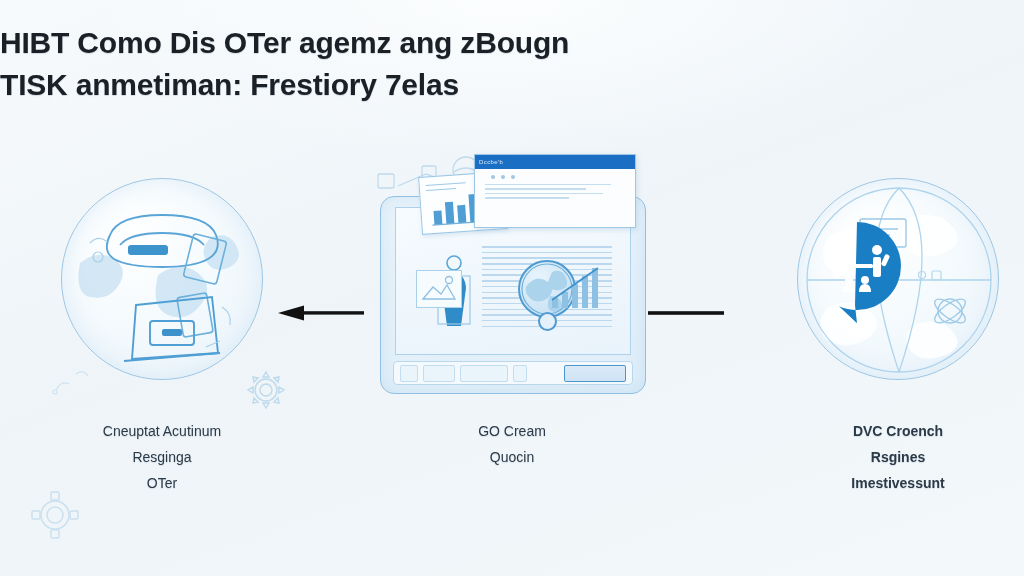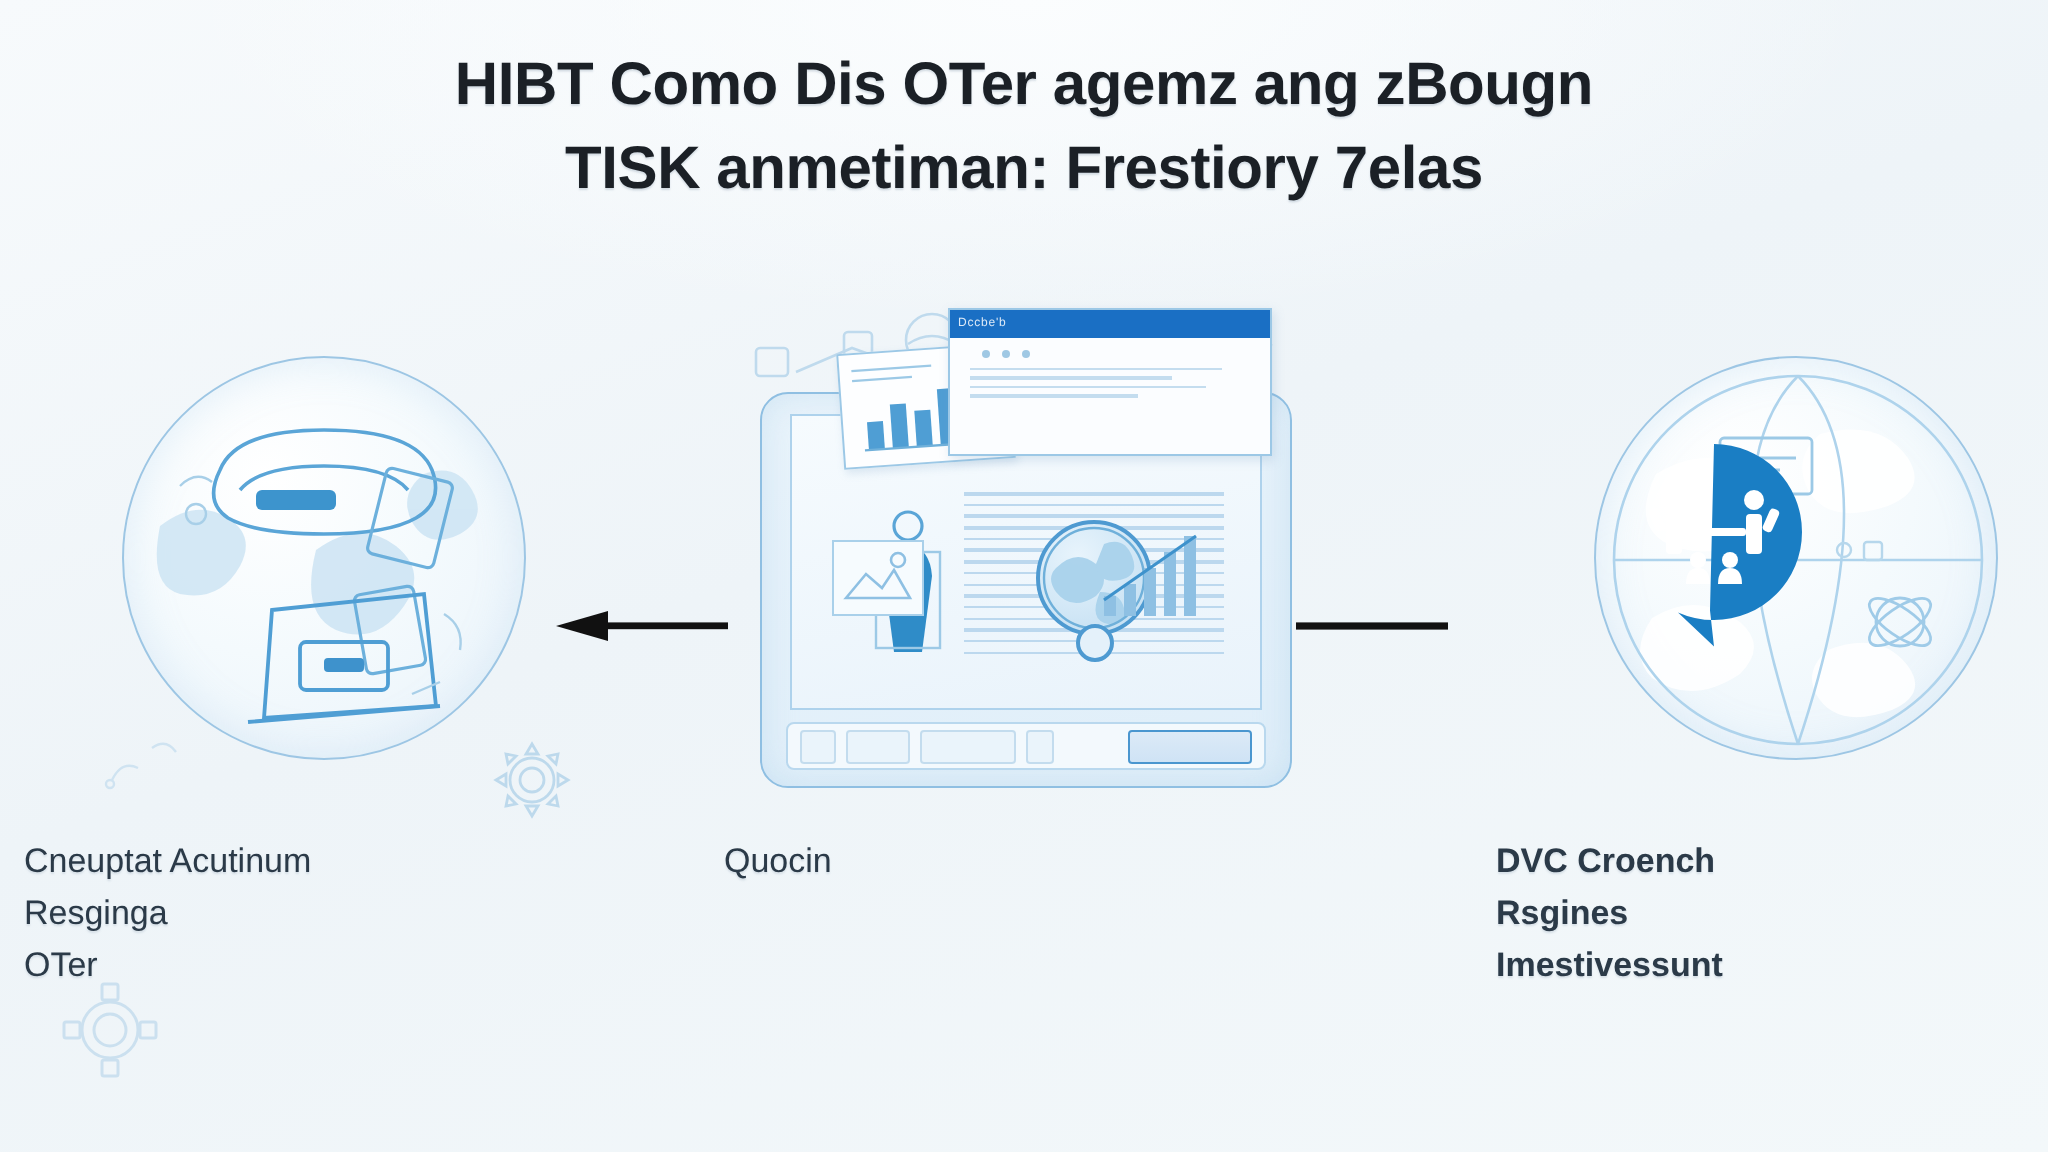--- a/index.html
+++ b/index.html
@@ -21,21 +21,20 @@
       radial-gradient(ellipse 60% 40% at 50% 0%, #fbfdfe 0%, rgba(251,253,254,0) 70%),
       linear-gradient(160deg, #f7fafc 0%, #eef4f8 45%, #f3f8fa 100%);
   }
 
   
   #title-block {
     position: absolute;
     left: 0;
     top: 22px;
     width: 1024px;
-    text-align: center;
     color: #1b2026;
   }
   .title-line {
     font-size: 30px;
     font-weight: bold;
     letter-spacing: -0.2px;
     line-height: 42px;
     white-space: nowrap;
     text-shadow: 0 1px 1px rgba(120,140,160,0.28);
   }
@@ -54,22 +53,23 @@
   .node-art {
     position: relative;
     width: 300px;
     height: 258px;
   }
   .node-caption {
     position: absolute;
     top: 268px;
     left: 0;
     width: 300px;
+    text-align: center;
     color: #2b3a48;
-    font-size: 17px;
+    font-size: 14px;
     line-height: 26px;
   }
   .node-caption .cap-line {
     display: block;
     white-space: nowrap;
     text-shadow: 0 1px 1px rgba(140,160,180,0.25);
   }
 
   
   .globe-wrap {
@@ -516,20 +516,21 @@
         <div id="popup-lines">
           <span style="width:90%"></span>
           <span style="width:72%"></span>
           <span style="width:84%"></span>
           <span style="width:60%"></span>
         </div>
       </div>
     </div>
 
     <div class="node-caption">
+      <span class="cap-line">GO Cream</span>
       <span class="cap-line">Quocin</span>
     </div>
   </div>
 
   <div class="arrow" id="arrow-2">
     <svg width="86" height="16" viewBox="0 0 86 16">
       <g>
         <rect x="0" y="6.2" width="76" height="3.6" fill="#111111"></rect>
       </g>
     </svg>

